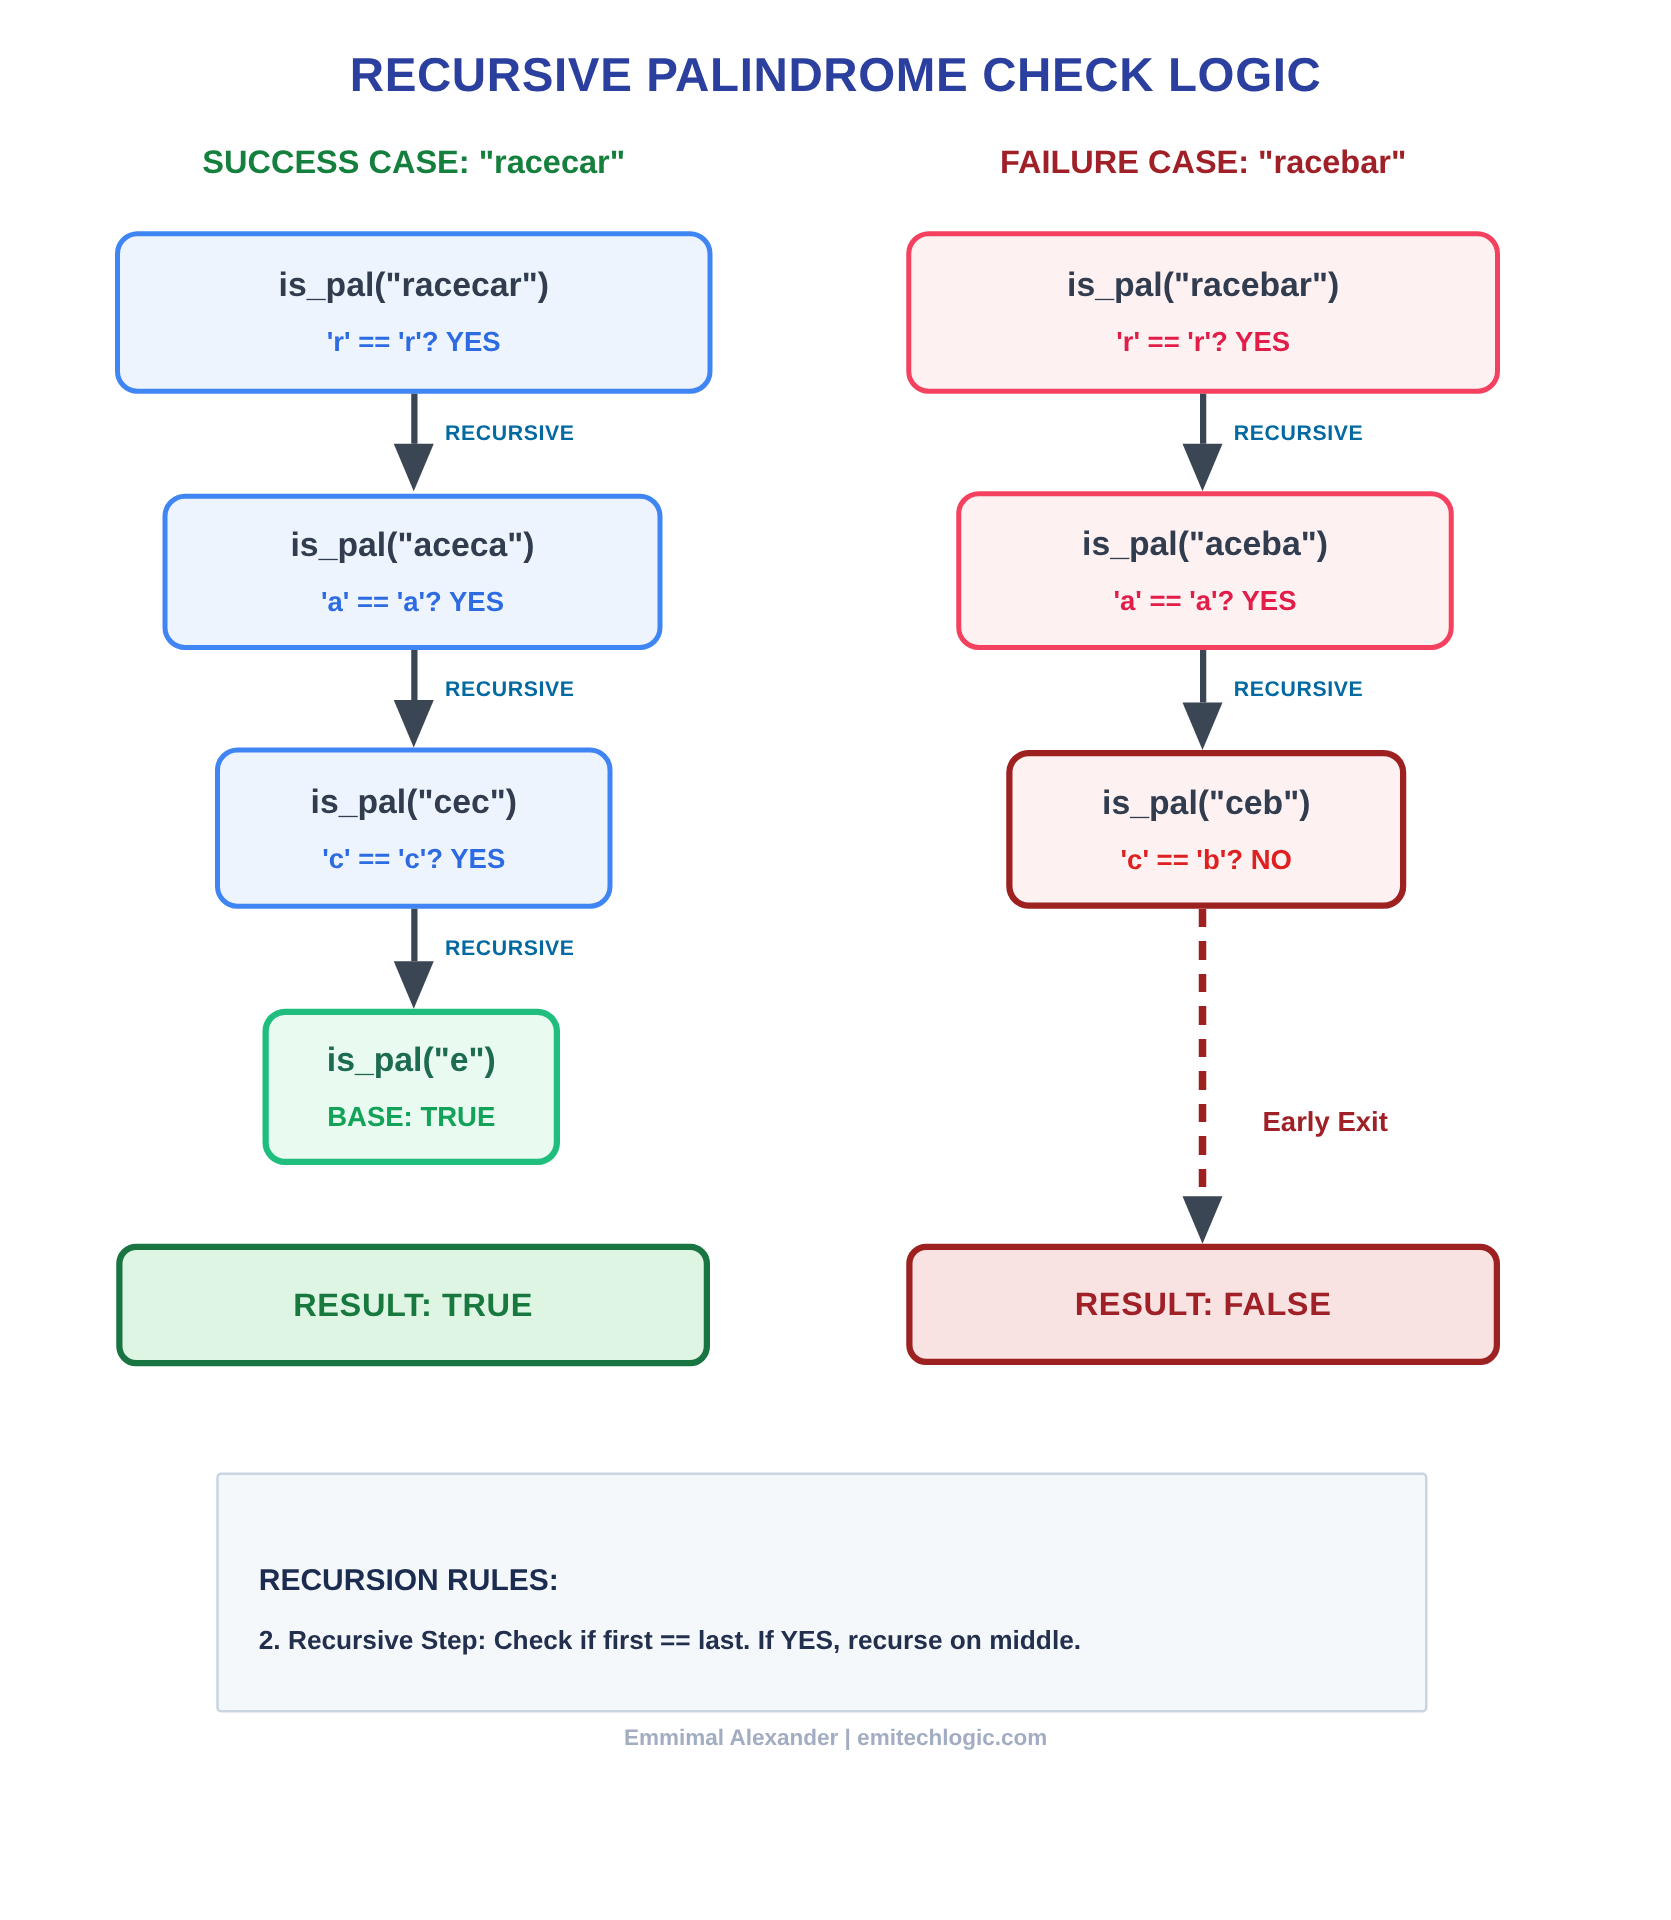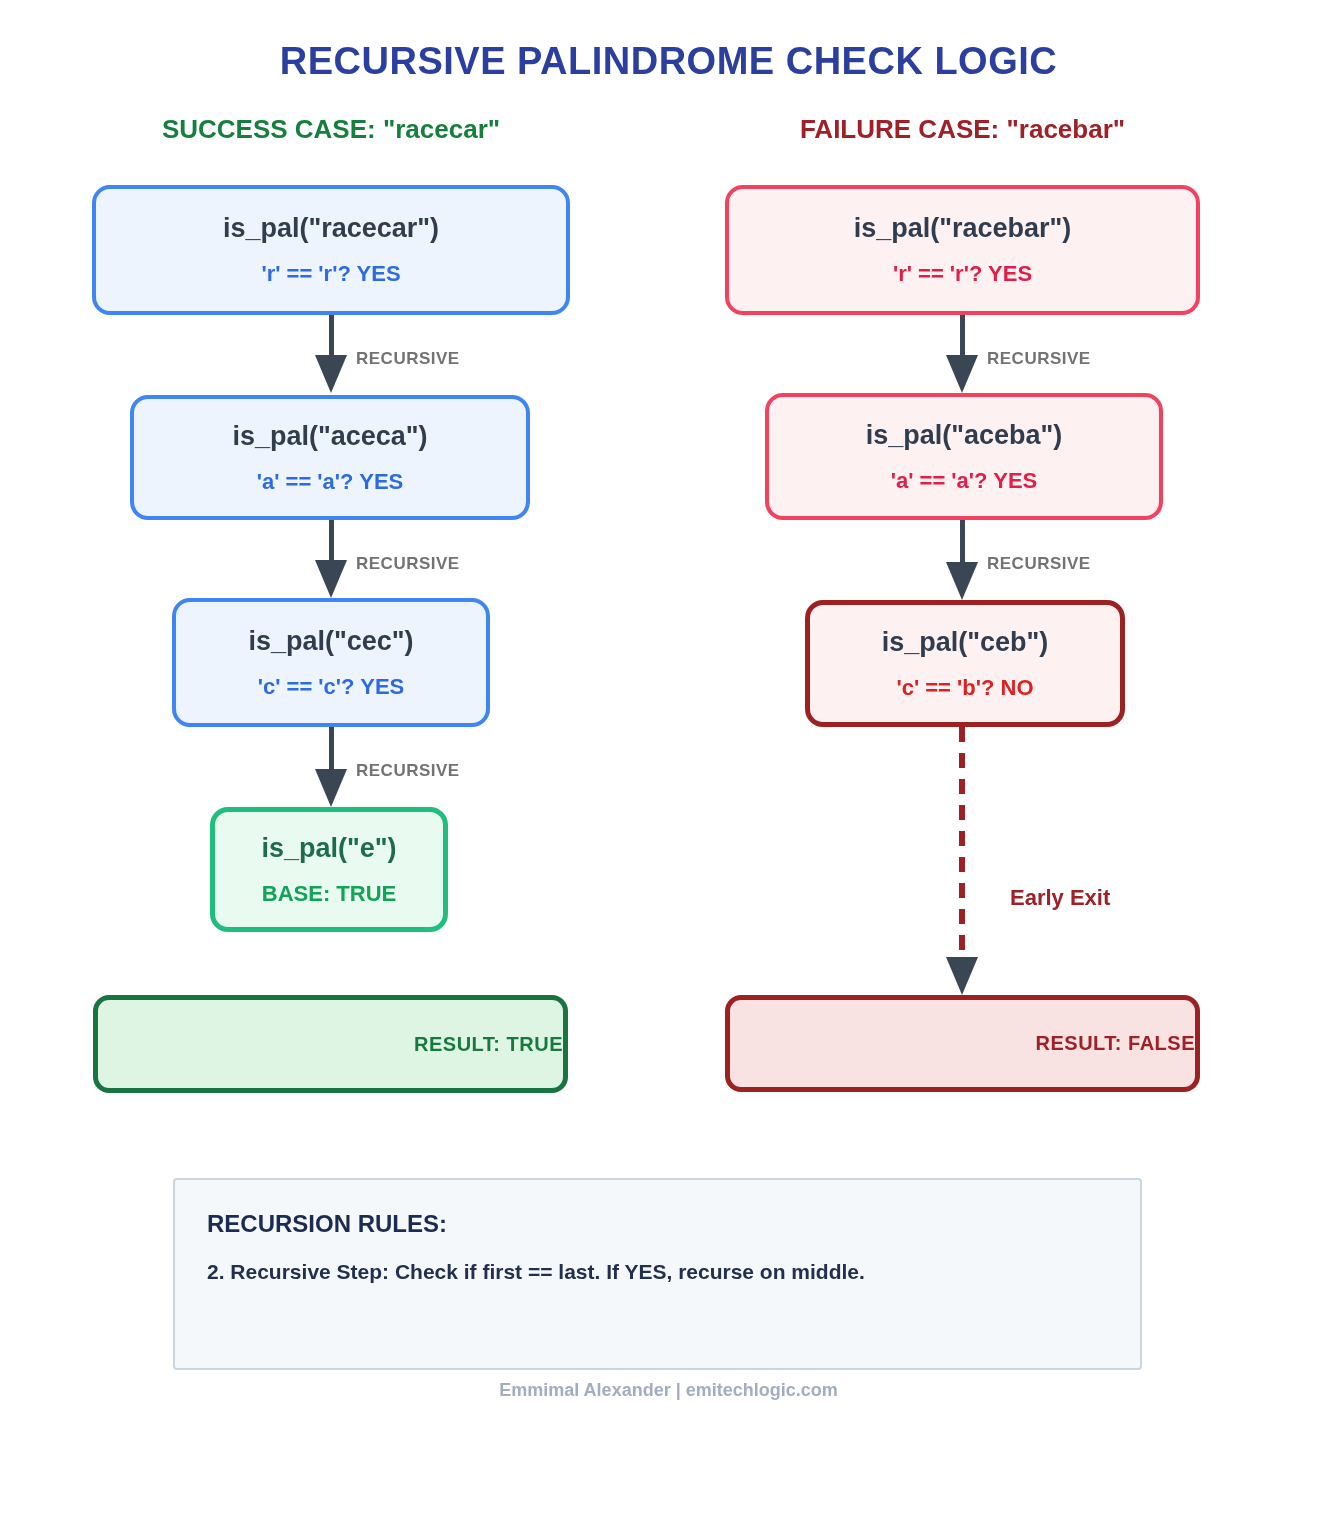--- a/index.html
+++ b/index.html
@@ -34,44 +34,44 @@
 
   .s1{left:92px;top:185px;width:478px;height:130px;}
   .s2{left:130px;top:395px;width:400px;height:125px;}
   .s3{left:172px;top:598px;width:318px;height:129px;}
   .s4{left:210px;top:807px;width:238px;height:125px;}
   .f1{left:725px;top:185px;width:475px;height:130px;}
   .f2{left:765px;top:393px;width:398px;height:127px;}
   .f3{left:805px;top:600px;width:320px;height:127px;}
 
   .result{
-    position:absolute;display:flex;align-items:center;justify-content:flex-end;
-    border-radius:16px;box-sizing:border-box;font-size:20px;letter-spacing:.5px;
+    position:absolute;display:flex;align-items:center;justify-content:center;
+    border-radius:16px;box-sizing:border-box;font-size:26px;letter-spacing:.5px;
   }
   .result.true{left:93px;top:995px;width:475px;height:98px;background:#DFF5E4;border:5px solid #187440;color:#17793E;}
   .result.false{left:725px;top:995px;width:475px;height:97px;background:#F9E2E2;border:5px solid #9E2121;color:#A02028;}
 
   .arrow{position:absolute;width:34px;display:flex;flex-direction:column;align-items:center;}
   .arrow .line{width:5px;flex:1;background:#3A4654;}
   .arrow .dline{width:6px;flex:1;background:repeating-linear-gradient(to bottom,#9E2121 0 15px,rgba(0,0,0,0) 15px 26px);}
   .arrow .head{width:0;height:0;border-left:16px solid transparent;border-right:16px solid transparent;border-top:38px solid #3A4654;}
-  .arrow .alabel{position:absolute;left:42px;top:34px;white-space:nowrap;font-size:17px;color:#737373;letter-spacing:.5px;}
+  .arrow .alabel{position:absolute;left:42px;top:22px;white-space:nowrap;font-size:17px;color:#0369a1;letter-spacing:.5px;}
   .a1s{left:314px;top:315px;height:78px;}
   .a2s{left:314px;top:520px;height:78px;}
   .a3s{left:314px;top:727px;height:80px;}
   .a1f{left:945px;top:315px;height:78px;}
   .a2f{left:945px;top:520px;height:80px;}
   .adash{left:945px;top:727px;height:268px;}
   .early-exit{position:absolute;left:1010px;top:849px;font-size:22px;color:#A02028;white-space:nowrap;margin-top:36px;}
 
   .rules{
     position:absolute;left:173px;top:1178px;width:969px;height:192px;box-sizing:border-box;
     background:#F5F8FB;border:2px solid #C9D5E1;border-radius:4px;padding:30px 20px 0 32px;
   }
-  .rules .heading{font-size:24px;color:#1C2C50;margin-bottom:17px;}
+  .rules .heading{font-size:24px;color:#1C2C50;margin-bottom:17px;margin-top:41px;}
   .rules .rule{font-size:21px;color:#22304E;line-height:33px;}
   .rules .rule.fail{color:#A32030;}
 
   .footer{
     position:absolute;top:1380px;left:0;width:100%;text-align:center;
     font-size:18px;color:#A3ADC2;
   }
 </style>
 </head>
 <body>

